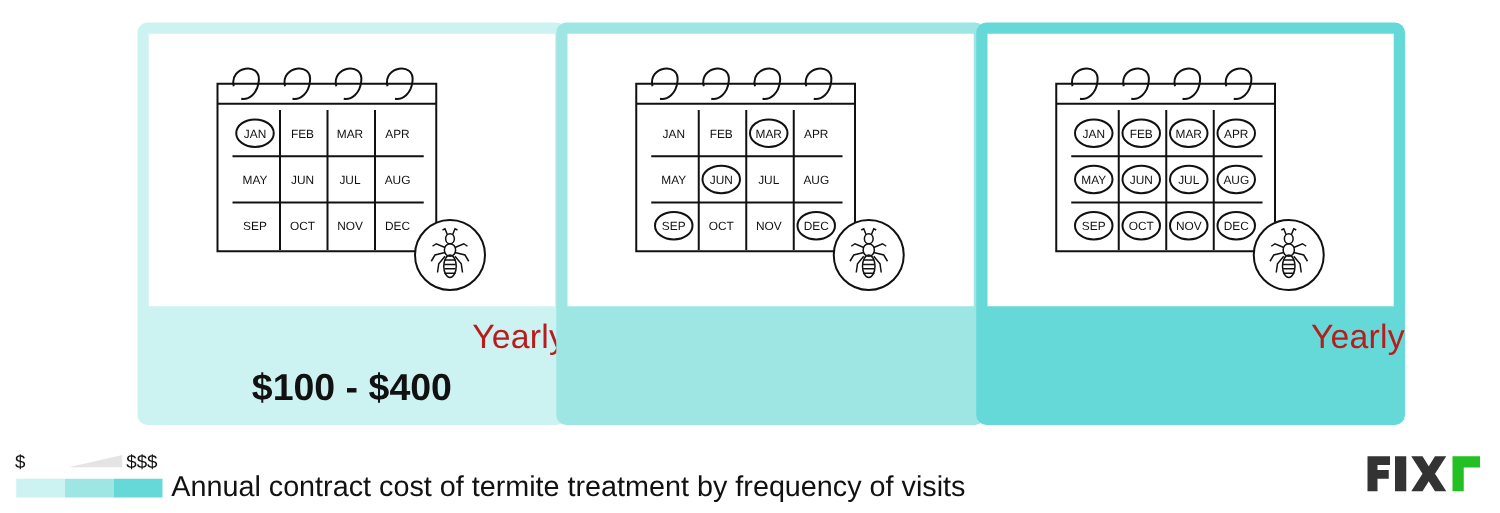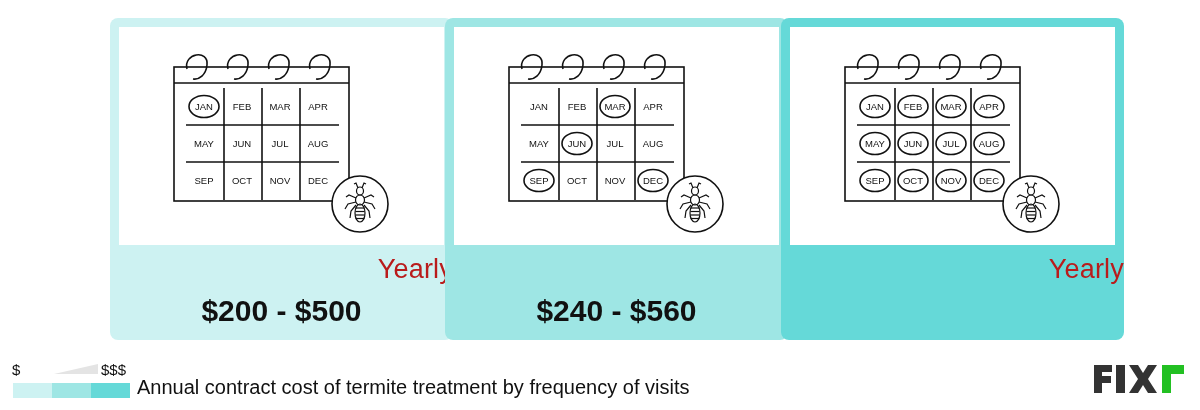--- a/index.html
+++ b/index.html
@@ -9,21 +9,21 @@
     .card .inner { position: absolute; left: 9px; top: 9px; right: 9px; height: 218px; background: #fff; }
     .card .label { position: absolute; left: 0; right: 0; top: 236px; text-align: right;
                    font-size: 27px; font-weight: 300; color: #b91c1c; letter-spacing: 0.2px; }
     .card .price { position: absolute; left: 0; right: 0; top: 276px; text-align: center;
                    font-size: 30px; font-weight: 700; color: #111; }
     svg.cal { position: absolute; left: 0; top: 0; }
     .legend-small { position: absolute; left: 12px; top: 361px; font-size: 15px; color: #111; }
     .legend-big { position: absolute; left: 101px; top: 361px; font-size: 15px; color: #111; }
     .ramp { position: absolute; left: 54px; top: 364px; width: 44px; height: 10px; }
     .swatch { position: absolute; top: 383px; height: 15px; width: 39px; }
-    .caption { position: absolute; left: 137px; top: 376px; font-size: 20px; color: #111; }
+    .caption { position: absolute; left: 137px; top: 376px; font-size: 23px; color: #111; }
     .logo { position: absolute; left: 1092px; top: 362px; height: 34px; }
   </style>
 </head>
 <body>
 
 <div class="card" id="card0" style="left: 110px; background: rgb(205, 242, 242);">
   <div class="inner">
       <svg width="291" height="218" viewBox="0 0 291 218" class="cal">
         <g fill="none" stroke="#111" stroke-width="1.6">
           <rect x="55" y="40" width="175" height="134" fill="#fff"></rect>
@@ -67,21 +67,21 @@
             <path d="M245 171 l7 -3 l3 2"></path>
             <path d="M237 175 l-8 2 l-3 5"></path>
             <path d="M245 175 l8 2 l3 5"></path>
             <path d="M237 178 l-5 6 l-1 7"></path>
             <path d="M245 178 l5 6 l1 7"></path>
           </g>
         </g>
       </svg>
     </div>
   <div class="label">Yearly</div>
-  <div class="price">$200 - $500</div>
+  <div class="price">$100 - $400</div>
 </div>
 <div class="card" id="card1" style="left: 445px; background: rgb(158, 230, 228);">
   <div class="inner">
       <svg width="291" height="218" viewBox="0 0 291 218" class="cal">
         <g fill="none" stroke="#111" stroke-width="1.6">
           <rect x="55" y="40" width="175" height="134" fill="#fff"></rect>
           <line x1="55" y1="56" x2="230" y2="56"></line>
           <path d="M68 42 C 64 26, 90 22, 88 38 C 87 48, 80 53, 74 52"></path>
           <path d="M109 42 C 105 26, 131 22, 129 38 C 128 48, 121 53, 115 52"></path>
           <path d="M150 42 C 146 26, 172 22, 170 38 C 169 48, 162 53, 156 52"></path>
@@ -123,21 +123,20 @@
             <path d="M237 171 l-7 -3 l-3 2"></path>
             <path d="M245 171 l7 -3 l3 2"></path>
             <path d="M237 175 l-8 2 l-3 5"></path>
             <path d="M245 175 l8 2 l3 5"></path>
             <path d="M237 178 l-5 6 l-1 7"></path>
             <path d="M245 178 l5 6 l1 7"></path>
           </g>
         </g>
       </svg>
     </div>
-  <div class="price">$240 - $560</div>
 </div>
 <div class="card" id="card2" style="left: 781px; background: rgb(101, 217, 216);">
   <div class="inner">
       <svg width="291" height="218" viewBox="0 0 291 218" class="cal">
         <g fill="none" stroke="#111" stroke-width="1.6">
           <rect x="55" y="40" width="175" height="134" fill="#fff"></rect>
           <line x1="55" y1="56" x2="230" y2="56"></line>
           <path d="M68 42 C 64 26, 90 22, 88 38 C 87 48, 80 53, 74 52"></path>
           <path d="M109 42 C 105 26, 131 22, 129 38 C 128 48, 121 53, 115 52"></path>
           <path d="M150 42 C 146 26, 172 22, 170 38 C 169 48, 162 53, 156 52"></path>

